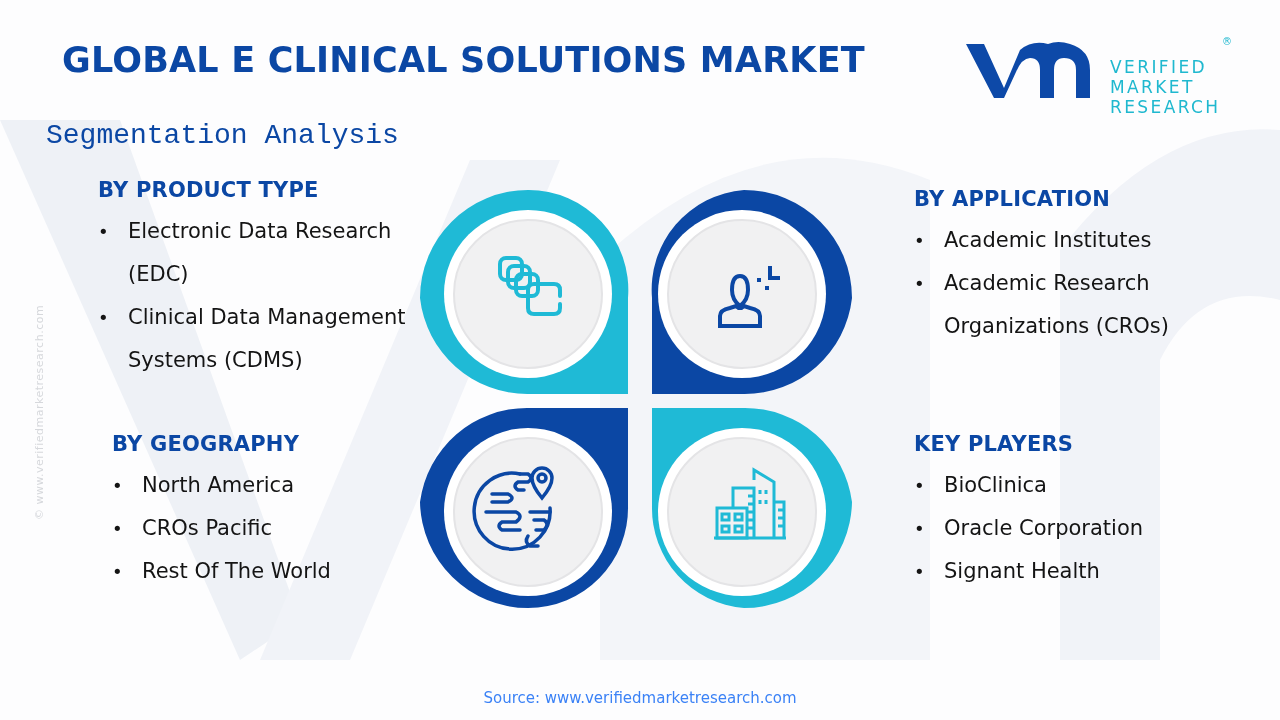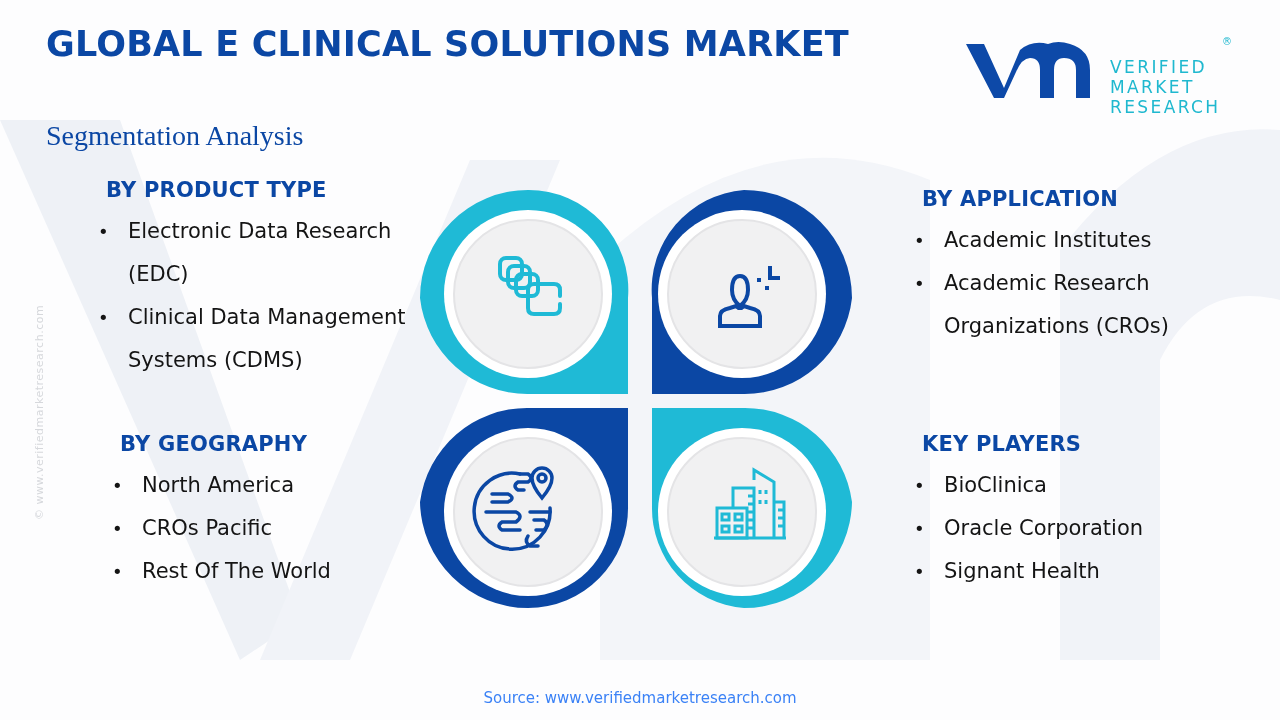--- a/index.html
+++ b/index.html
@@ -4,43 +4,43 @@
   <style>
     html, body { margin: 0; padding: 0; }
     body {
       width: 1280px; height: 720px; position: relative; overflow: hidden;
       background: #fdfdfe;
       font-family: "DejaVu Sans", "Liberation Sans", sans-serif;
       color: #111;
     }
     .bg-watermark { position: absolute; inset: 0; z-index: 0; }
     .title {
-      position: absolute; left: 46px; top: 24px; margin: 0;
+      position: absolute; left: 46px; top: 24px; margin: 16px;
       font-size: 35px; font-weight: bold; color: #0b47a4; letter-spacing: 0.2px;
       font-family: "DejaVu Sans", sans-serif; white-space: nowrap;
     }
     .subtitle {
       position: absolute; left: 46px; top: 120px; margin: 0;
       font-size: 28px; font-weight: normal; color: #0b47a4;
-      font-family: Liberation Serif, serif;
+      font-family: Liberation Mono, monospace;
     }
     .logo { position: absolute; left: 962px; top: 36px; width: 280px; height: 70px; }
     .logo .brand-text {
       position: absolute; left: 148px; top: 21px; color: #1fb8cf;
       font-family: "DejaVu Sans", sans-serif; font-size: 17px; line-height: 20px;
       letter-spacing: 2.4px; font-weight: normal;
     }
     .logo .reg { position: absolute; left: 260px; top: 0px; font-size: 10px; color: #1fb8cf; }
     .side-copyright {
       position: absolute; left: 33px; top: 520px; transform-origin: 0 0; transform: rotate(-90deg);
       font-size: 11px; color: #d6d8dc; white-space: nowrap; letter-spacing: 0.5px;
     }
     .section { position: absolute; z-index: 2; }
     .section h3 {
-      margin: 0 0 8px 8px; font-size: 21px; font-weight: bold; color: #0b47a4;
+      margin: 0 0 8px 0; font-size: 21px; font-weight: bold; color: #0b47a4;
       font-family: "DejaVu Sans", sans-serif; letter-spacing: 0.2px;
     }
     .section ul { list-style: none; margin: 0; padding: 0; }
     .section li {
       position: relative; font-size: 21px; line-height: 43px; padding-left: 30px; color: #141414;
     }
     .section li::before {
       content: "•"; position: absolute; left: 0; top: 0; font-size: 18px;
     }
     .sec-product { left: 98px; top: 178px; width: 340px; }

